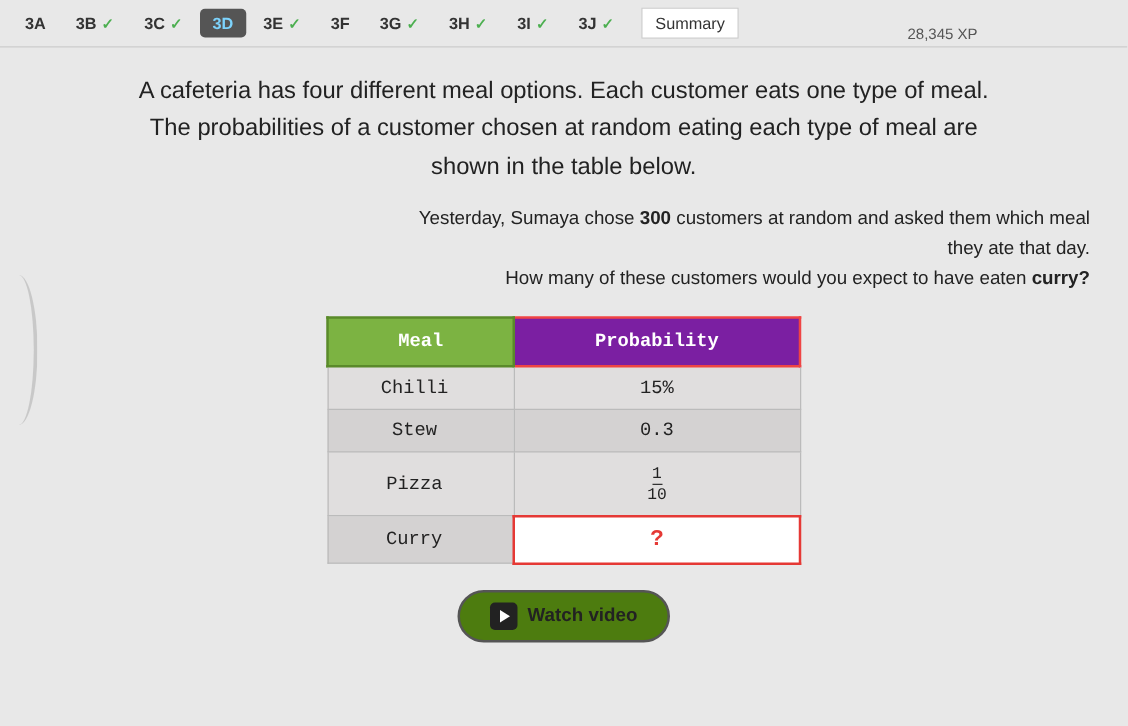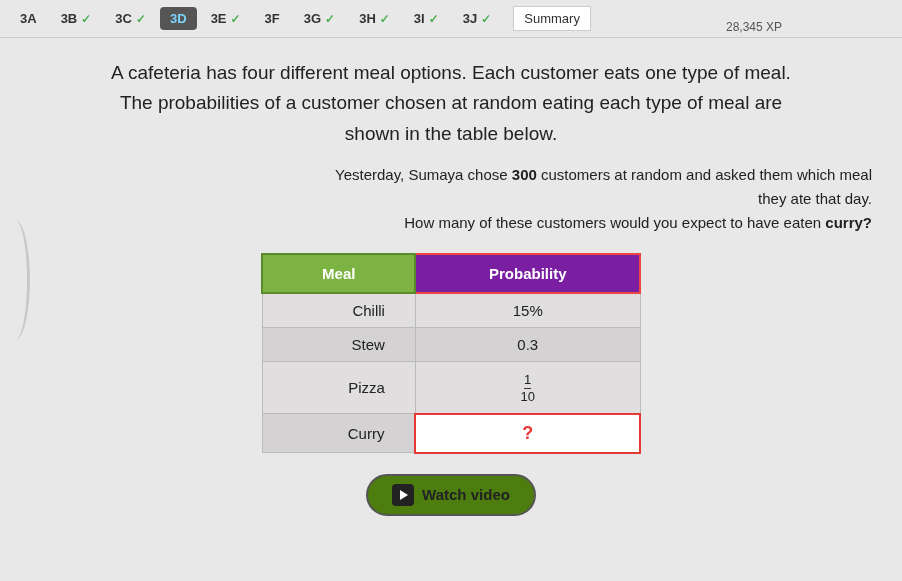--- a/index.html
+++ b/index.html
@@ -78,20 +78,21 @@
       line-height: 1.6;
       text-align: right;
       margin-bottom: 18px;
     }
 
     
     .table-wrapper {
       display: flex;
       justify-content: center;
       margin-bottom: 20px;
+      font-family: Liberation Mono, monospace;
     }
 
     .meal-table {
       border-collapse: collapse;
       min-width: 380px;
     }
 
     .meal-table thead tr th {
       padding: 10px 30px;
       font-size: 15px;
@@ -116,21 +117,21 @@
       text-align: center;
       background: #e0dede;
       border: 1px solid #bbb;
     }
 
     .meal-table tbody tr:nth-child(even) td {
       background: #d4d2d2;
     }
 
     .meal-table tbody tr td:first-child {
-      text-align: right;
+      text-align: center;
       padding-left: 20px;
     }
 
     .fraction {
       display: inline-flex;
       flex-direction: column;
       align-items: center;
       font-size: 13px;
       line-height: 1.1;
     }

